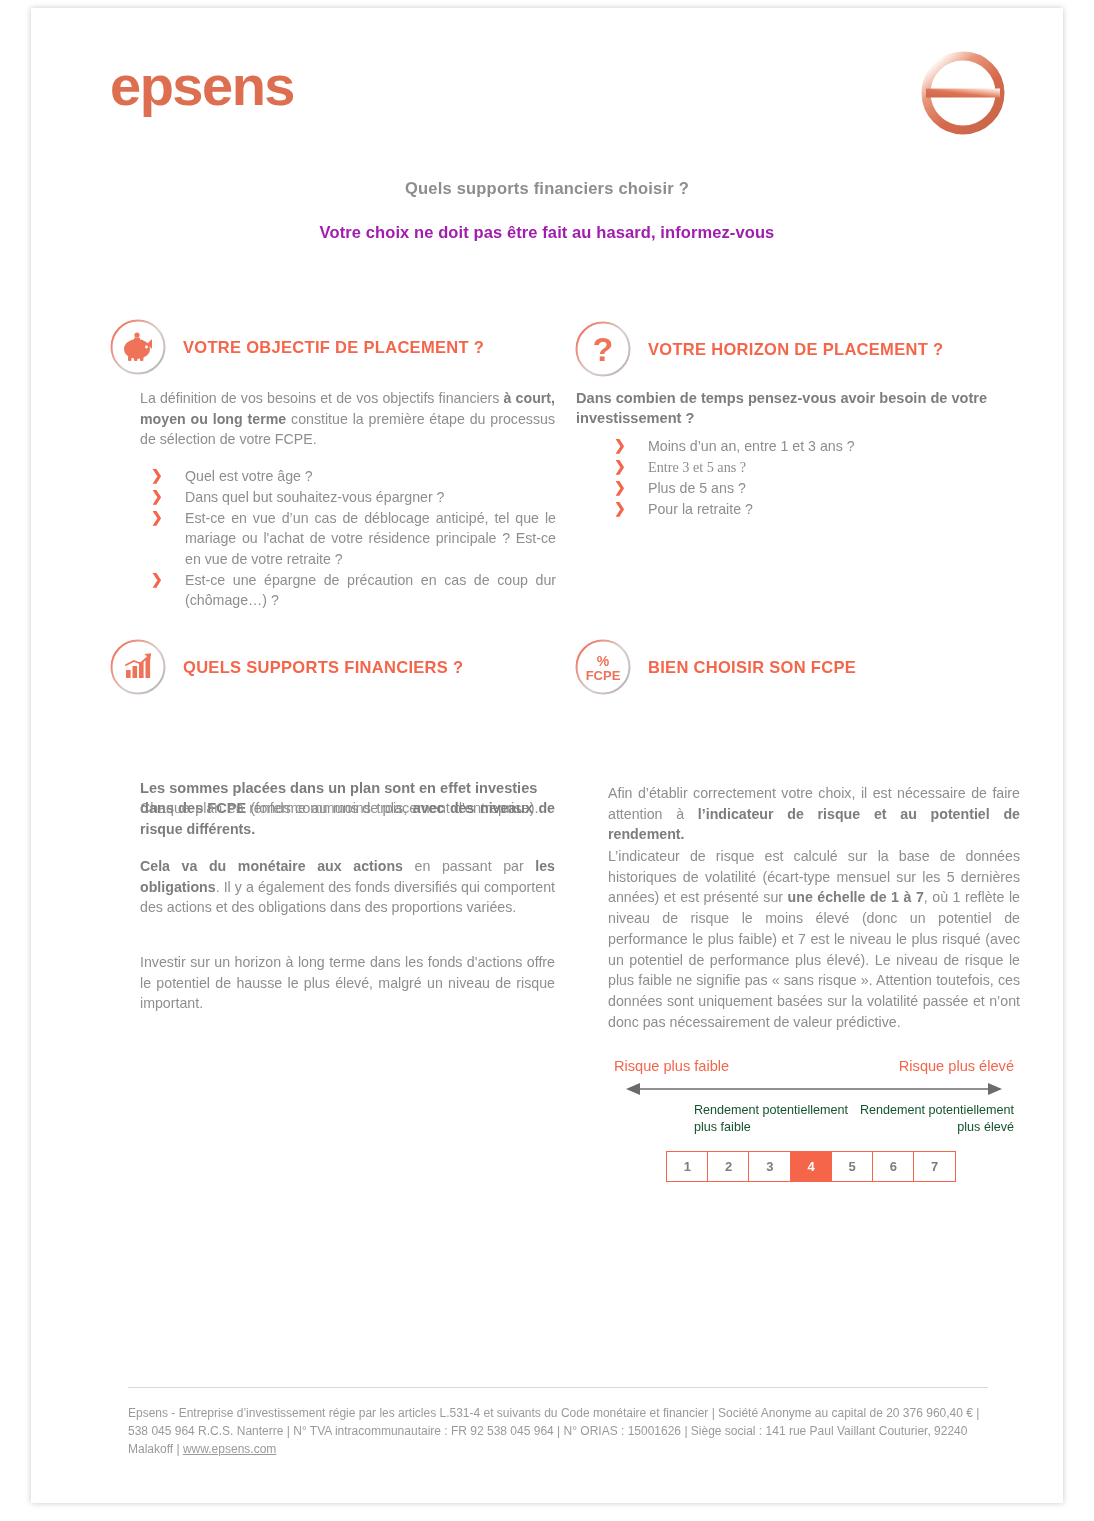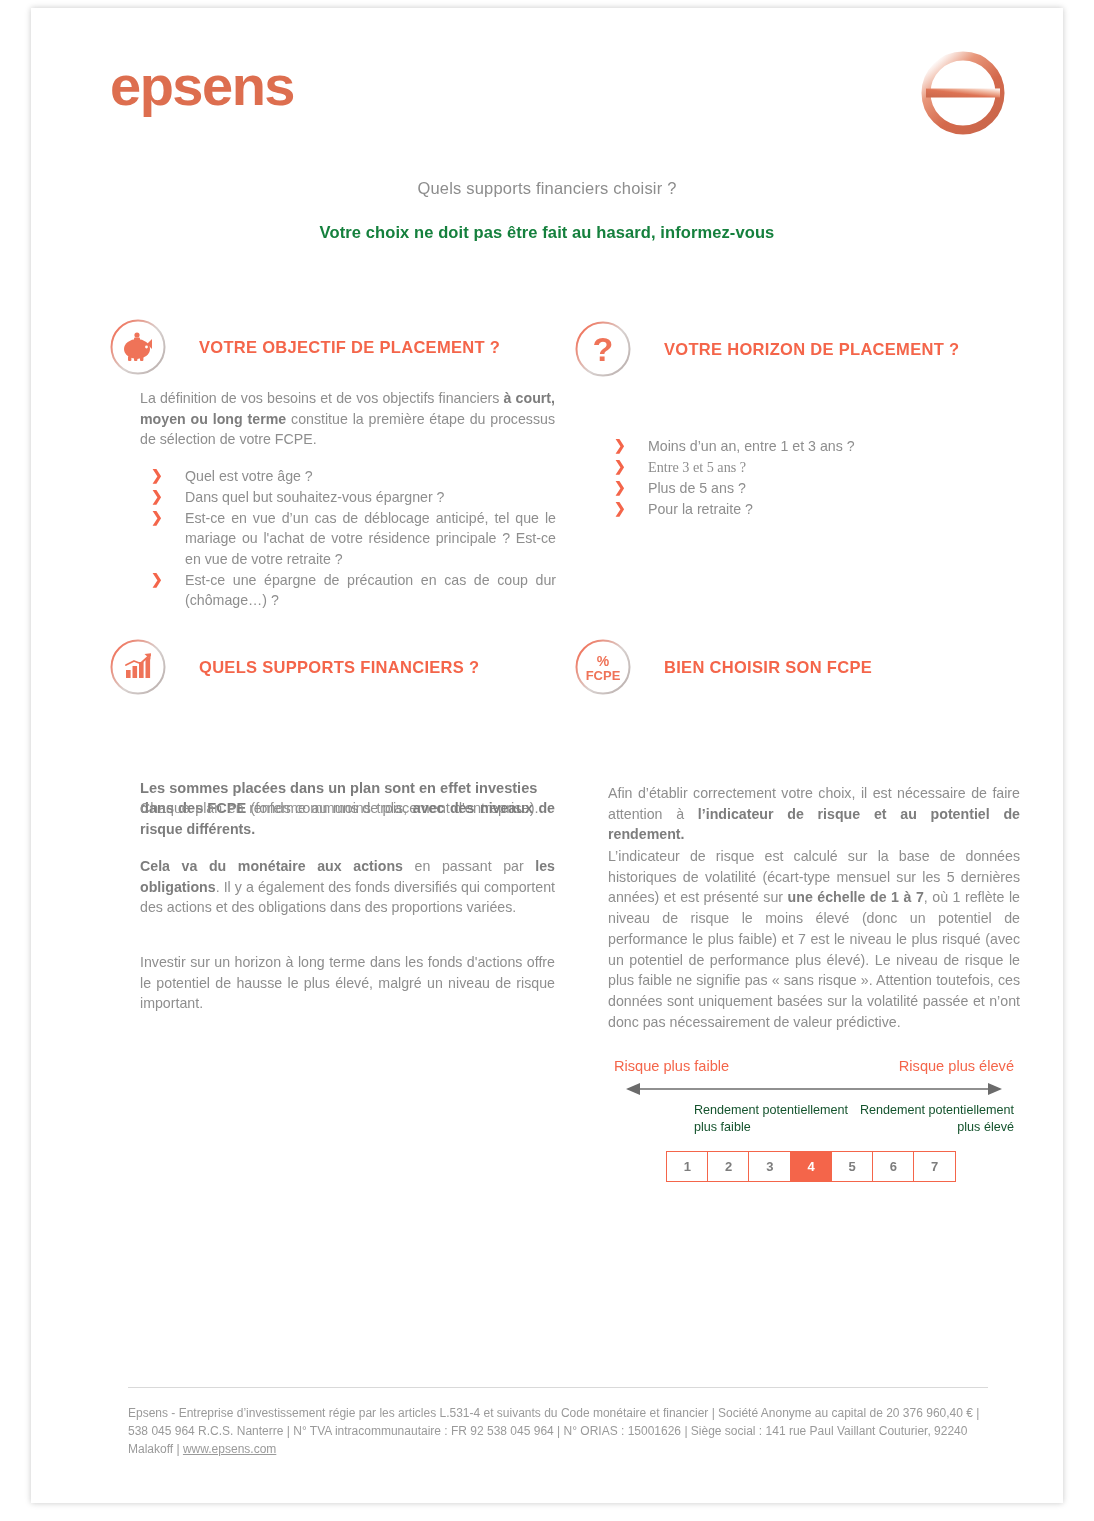--- a/index.html
+++ b/index.html
@@ -44,42 +44,42 @@
   }
 
   
   .doc-title {
     position: absolute;
     left: 0;
     top: 171px;
     width: 1032px;
     text-align: center;
     font-size: 16.5px;
-    font-weight: normal;
+    font-weight: bold;
     color: #8d8d8d;
     letter-spacing: 0.2px;
   }
   .doc-subtitle {
     position: absolute;
     left: 0;
     top: 215px;
     width: 1032px;
     text-align: center;
     font-size: 16.5px;
     font-weight: bold;
-    color: #15803d;
+    color: #a21caf;
     letter-spacing: 0.1px;
   }
 
   
   .sec-head {
     position: absolute;
     display: flex;
     align-items: center;
-    gap: 32px;
+    gap: 16px;
   }
   .sec-icon {
     width: 58px;
     height: 58px;
     flex: 0 0 58px;
     position: relative;
   }
   .sec-title {
     font-size: 16.5px;
     font-weight: bold;
@@ -280,20 +280,21 @@
             <stop offset="100%" stop-color="#b9aeac"></stop>
           </linearGradient>
         </defs>
         <circle cx="29" cy="29" r="26.5" fill="none" stroke="url(#ring2)" stroke-width="2"></circle>
         <text x="29" y="41" text-anchor="middle" font-family="Liberation Sans, sans-serif" font-size="34" font-weight="bold" fill="#ef7358">?</text>
       </svg>
     </div>
     <div class="sec-title">VOTRE HORIZON DE PLACEMENT ?</div>
   </div>
 
+  <div class="lead-bold" style="left:545px; top:380px; width:420px;">Dans combien de temps pensez-vous avoir besoin de votre investissement ?</div>
 
   <div class="chev-list" style="left:583px; top:428px; width:380px;">
     <div class="chev-item">
       <span class="chev">❯</span>
       <span class="chev-text" style="text-align:left;">Moins d’un an, entre 1 et 3 ans ?</span>
     </div>
     <div class="chev-item">
       <span class="chev">❯</span>
       <span class="chev-text" style="text-align:left;font-family:Liberation Serif, serif;">Entre 3 et 5 ans ?</span>
     </div>

